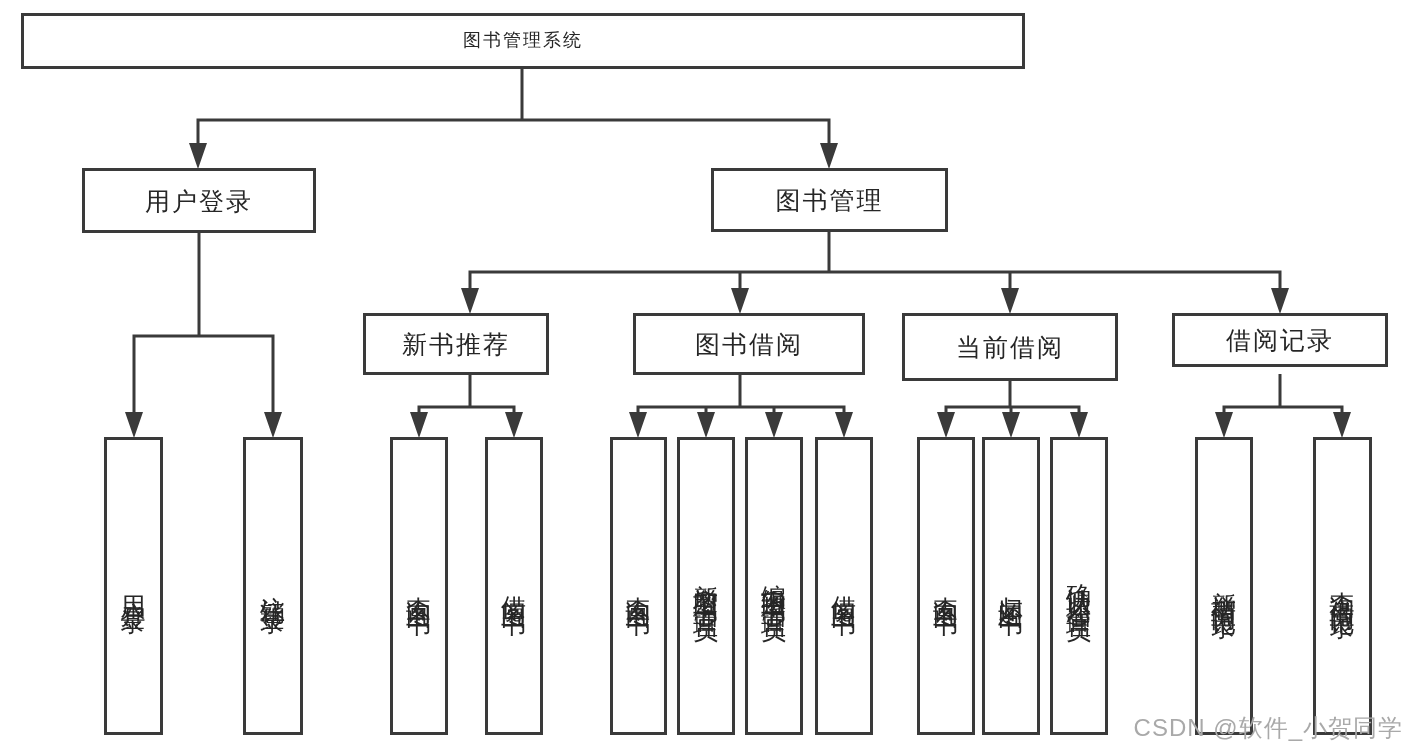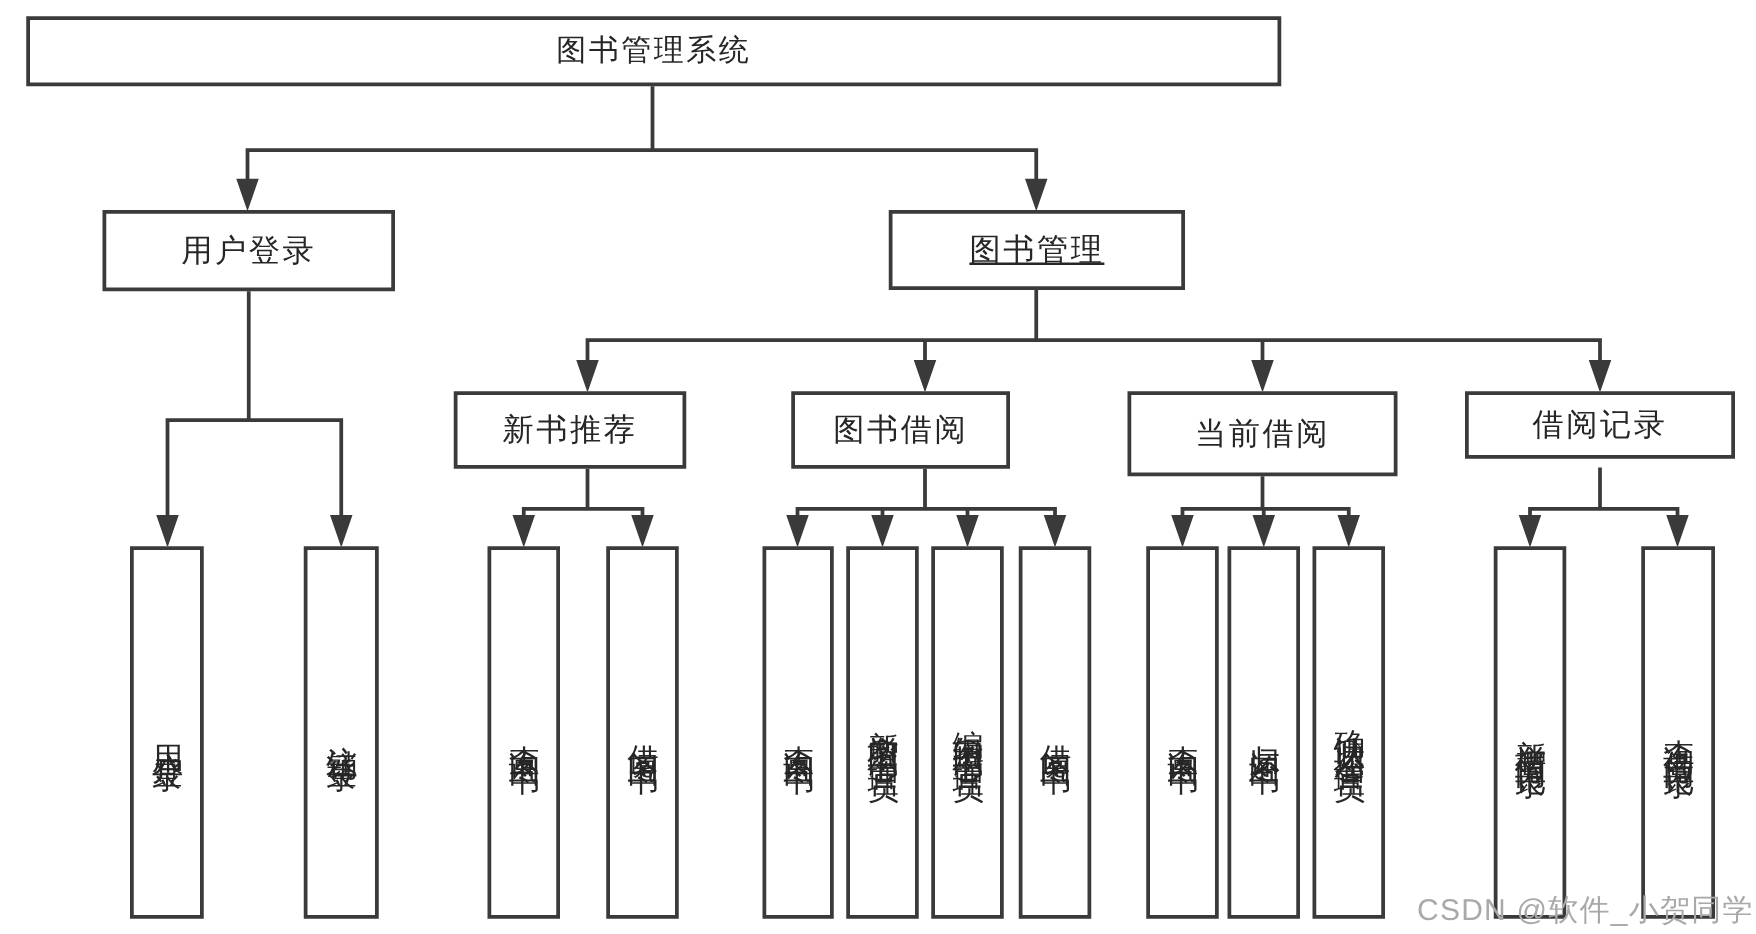--- a/index.html
+++ b/index.html
@@ -48,27 +48,27 @@
              M1001 288 L1019 288 L1010 314 Z M1271 288 L1289 288 L1280 314 Z
              M125 412 L143 412 L134 438 Z M264 412 L282 412 L273 438 Z
              M410 412 L428 412 L419 438 Z M505 412 L523 412 L514 438 Z
              M629 412 L647 412 L638 438 Z M697 412 L715 412 L706 438 Z
              M765 412 L783 412 L774 438 Z M835 412 L853 412 L844 438 Z
              M937 412 L955 412 L946 438 Z M1002 412 L1020 412 L1011 438 Z
              M1070 412 L1088 412 L1079 438 Z M1215 412 L1233 412 L1224 438 Z
              M1333 412 L1351 412 L1342 438 Z" fill="#3a3a3a" stroke="none"></path>
   </svg>
 
-  <div class="box" style="left:21px;top:13px;width:1004px;height:56px;font-size:24px;">图书管理系统</div>
+  <div class="box" style="left:21px;top:13px;width:1004px;height:56px;font-size:18px;">图书管理系统</div>
 
   <div class="box" style="left:82px;top:168px;width:234px;height:65px;">用户登录</div>
-  <div class="box" style="left:711px;top:168px;width:237px;height:64px;text-decoration:underline;">图书管理</div>
+  <div class="box" style="left:711px;top:168px;width:237px;height:64px;">图书管理</div>
 
   <div class="box" style="left:363px;top:313px;width:186px;height:62px;">新书推荐</div>
-  <div class="box" style="left:633px;top:313px;width:175px;height:62px;">图书借阅</div>
+  <div class="box" style="left:633px;top:313px;width:232px;height:62px;">图书借阅</div>
   <div class="box" style="left:902px;top:313px;width:216px;height:68px;">当前借阅</div>
   <div class="box" style="left:1172px;top:313px;width:216px;height:54px;">借阅记录</div>
 
   <div class="box vbox" style="left:104px;top:437px;width:59px;height:298px;">用户登录</div>
   <div class="box vbox" style="left:243px;top:437px;width:60px;height:298px;">注销登录</div>
 
   <div class="box vbox" style="left:390px;top:437px;width:58px;height:298px;">查询图书</div>
   <div class="box vbox" style="left:485px;top:437px;width:58px;height:298px;">借阅图书</div>
 
   <div class="box vbox" style="left:610px;top:437px;width:57px;height:298px;">查询图书</div>

